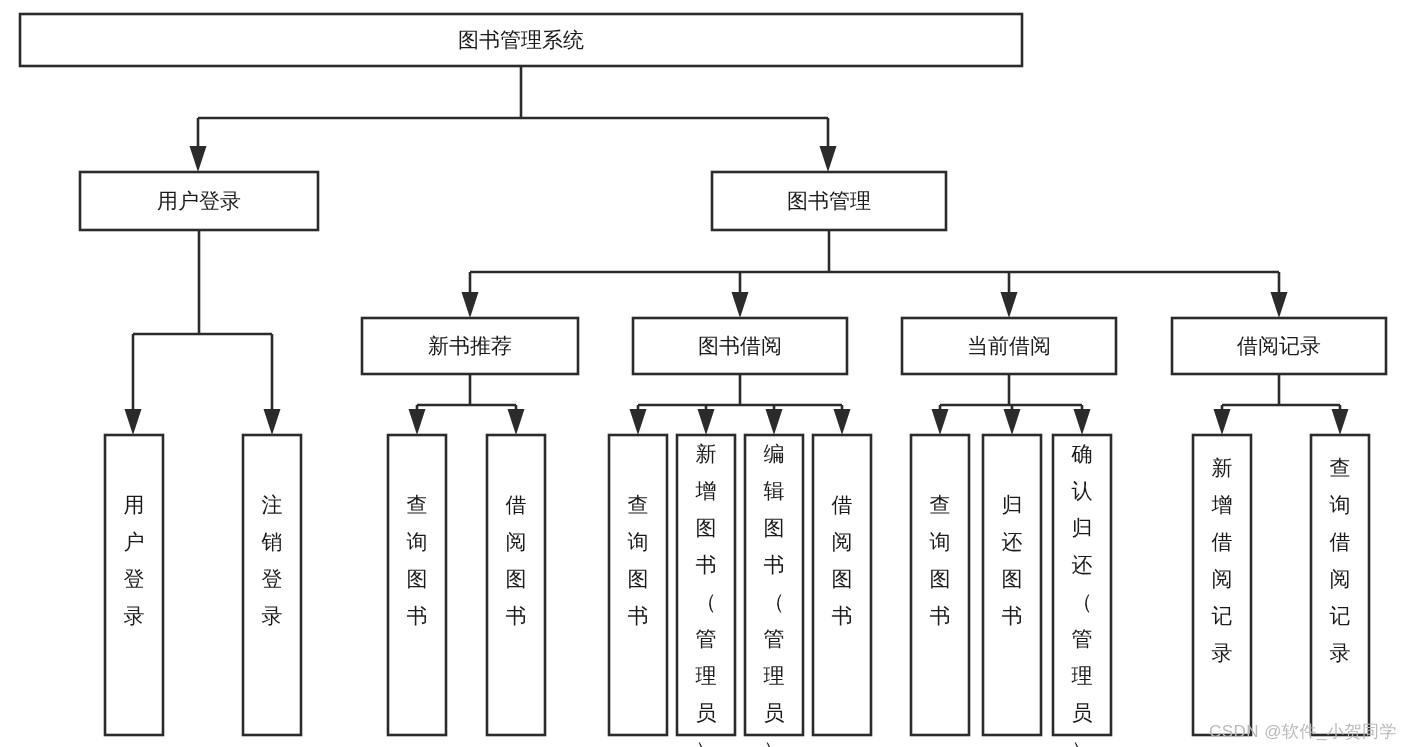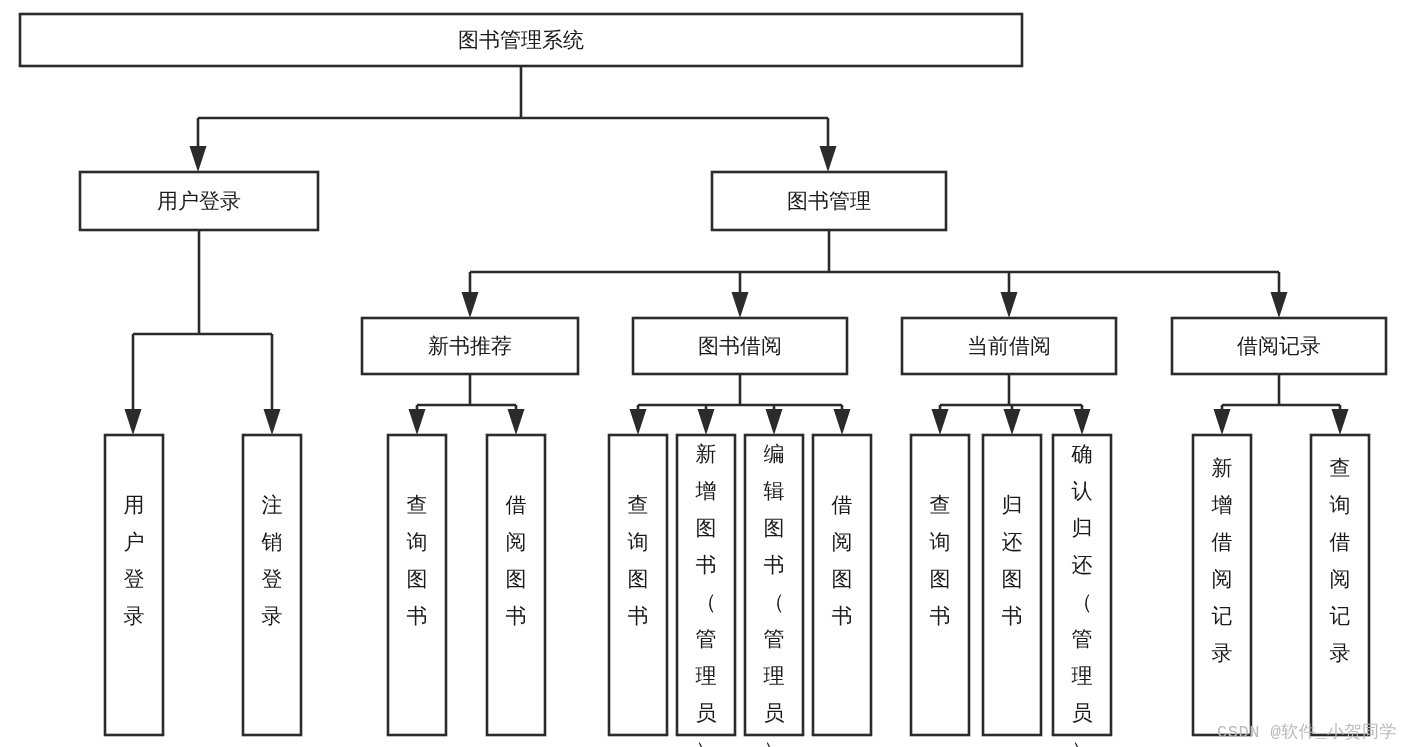--- a/index.html
+++ b/index.html
@@ -46,21 +46,21 @@
   .node-label-v {
     fill: #1a1a1a;
     font-family: "Liberation Sans", "DejaVu Sans", sans-serif;
     font-size: 21px;
     text-anchor: middle;
   }
   .watermark {
     position: absolute;
     right: 8px;
     bottom: 4px;
-    font-family: Liberation Mono, monospace;
+    font-family: Liberation Sans, sans-serif;
     font-size: 17px;
     color: #b9b9b9;
     letter-spacing: 0.5px;
     white-space: nowrap;
     pointer-events: none;
     text-align: center;
   }
 </style>
 </head>
 <body>

